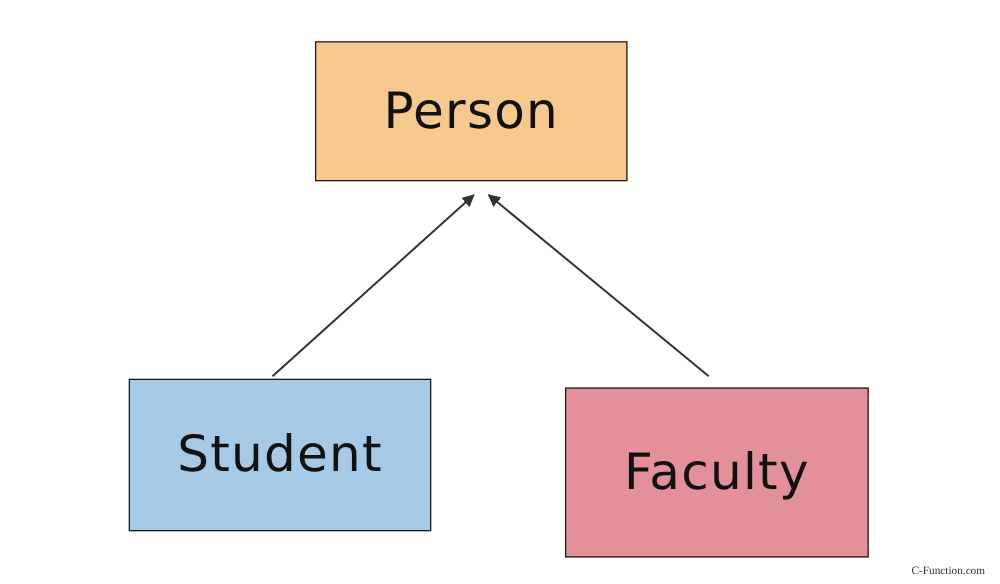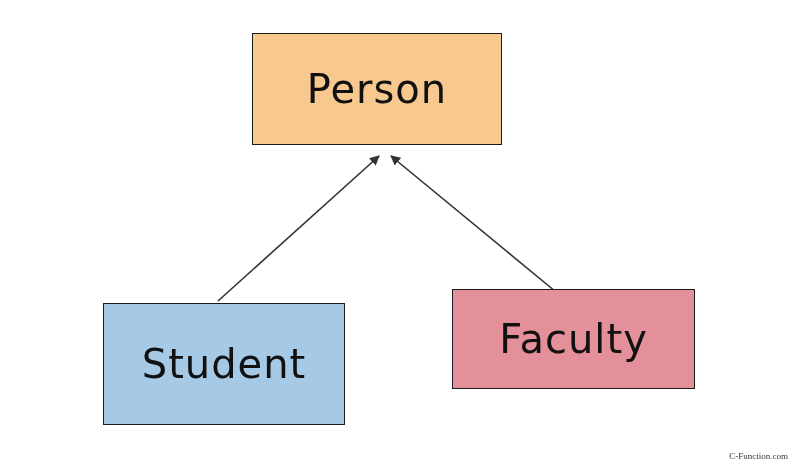--- a/index.html
+++ b/index.html
@@ -45,23 +45,23 @@
   }
   .node-student {
     left: 88px;
     top: 303px;
     width: 242px;
     height: 122px;
     margin-left: 15px;
   }
   .node-faculty {
     left: 452px;
-    top: 289px;
+    top: 310px;
     width: 243px;
-    height: 100px;
+    height: 136px;
     text-align: right;
   }
   .watermark {
     position: absolute;
     right: 12px;
     bottom: 6px;
     font-size: 9px;
     color: #333333;
     font-family: Liberation Serif, serif;
   }

